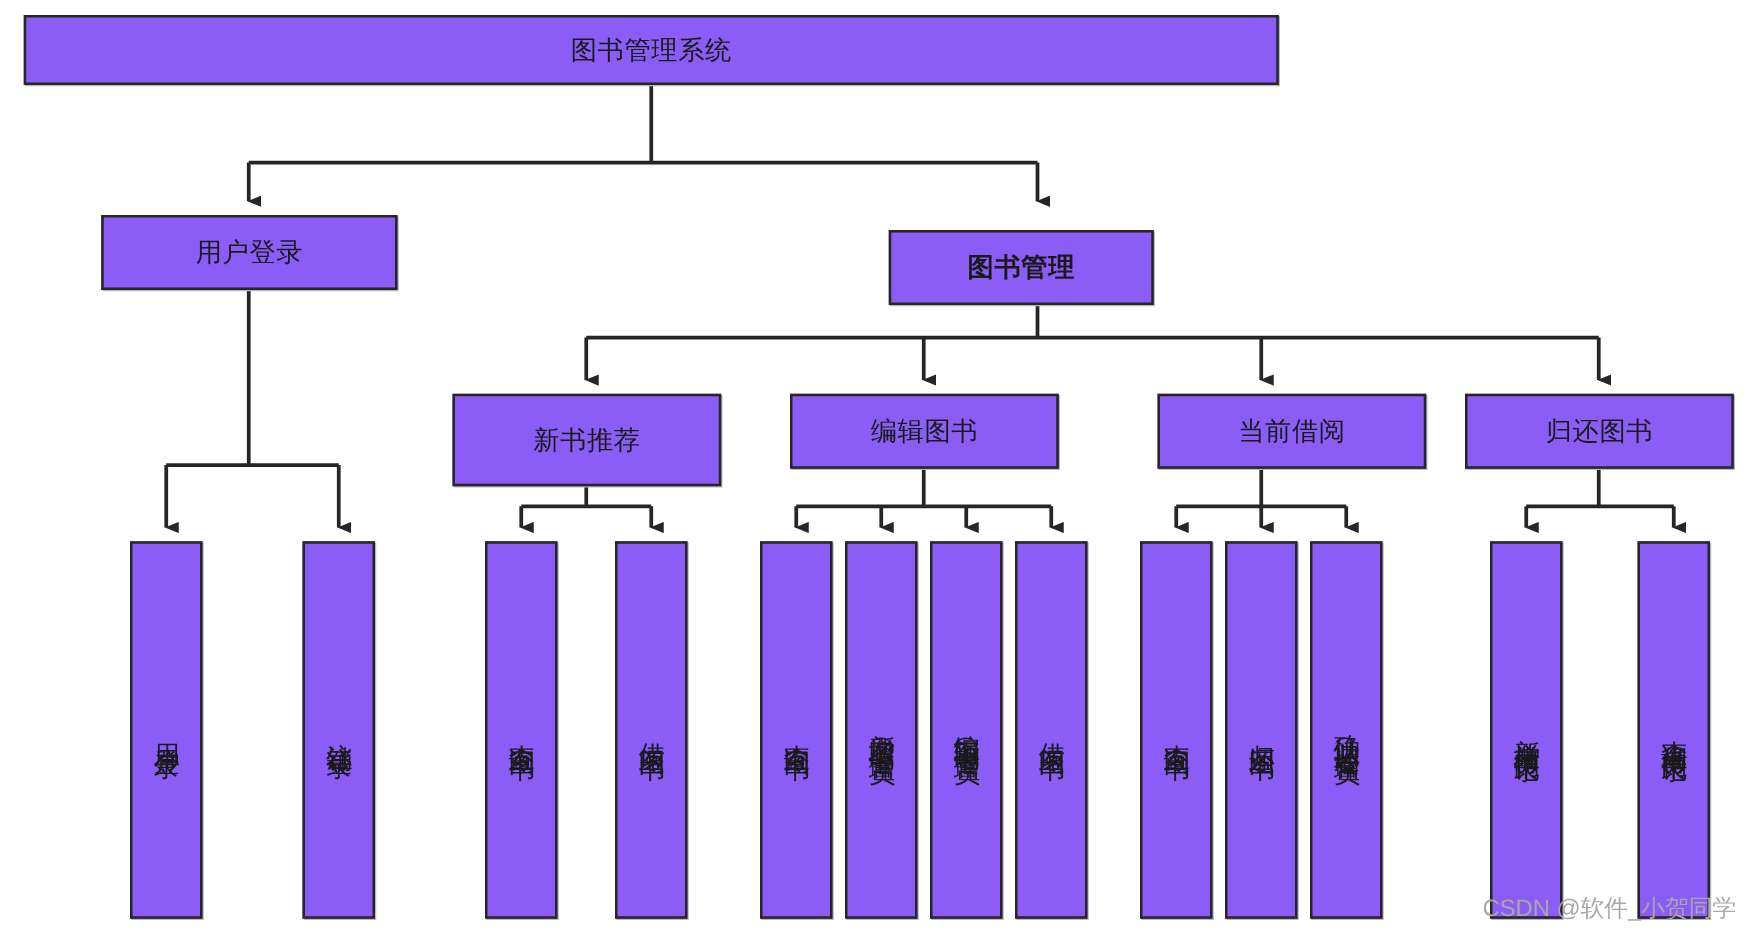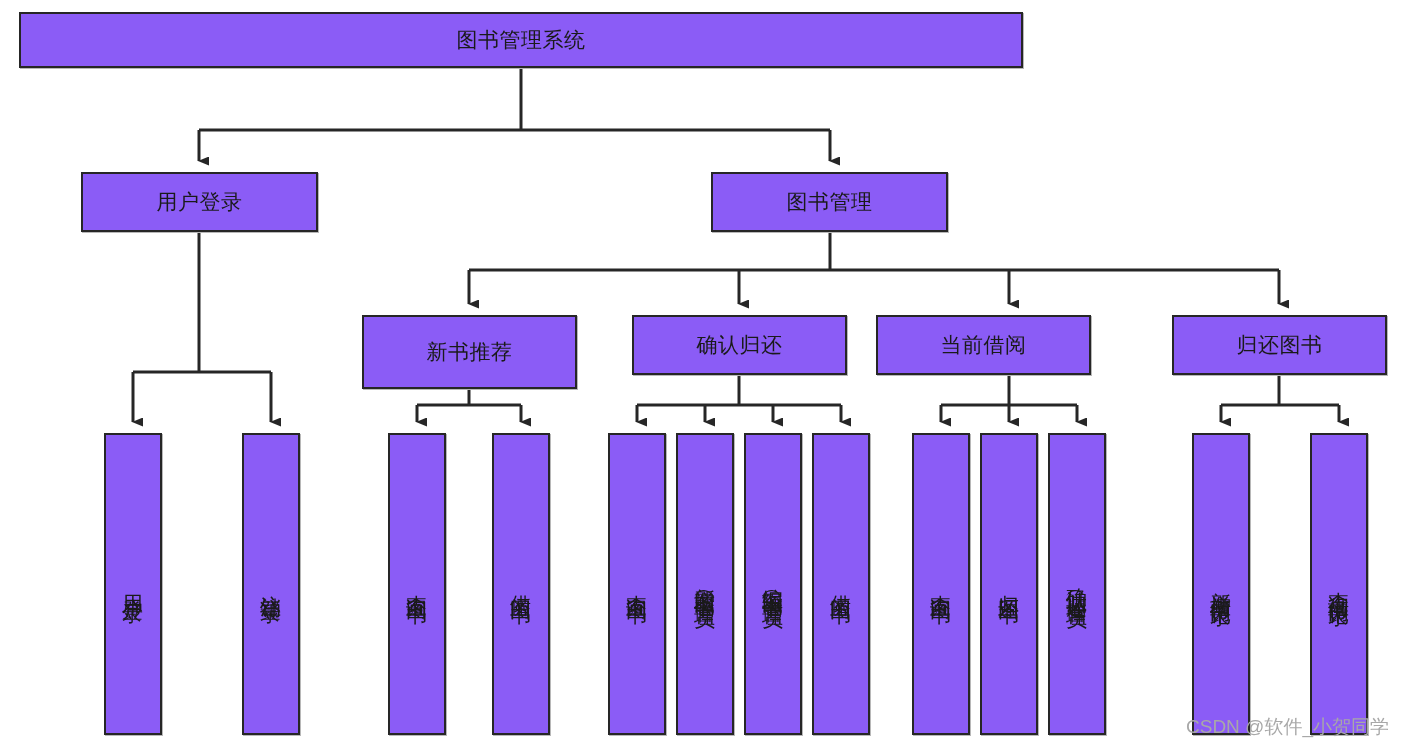--- a/index.html
+++ b/index.html
@@ -125,31 +125,31 @@
     </g>
   </svg>
 
   <div class="node-box node-h" style="left:19px; top:12px; width:1004px; height:56px;">
     <span class="node-label">图书管理系统</span>
   </div>
 
   <div class="node-box node-h" style="left:81px; top:172px; width:237px; height:60px;">
     <span class="node-label">用户登录</span>
   </div>
-  <div class="node-box node-h" style="left:711px; top:172px; width:237px; height:60px;">
+  <div class="node-box node-h" style="left:711px; top:184px; width:212px; height:60px;font-weight:bold;">
     <span class="node-label">图书管理</span>
   </div>
 
   <div class="node-box node-h" style="left:362px; top:315px; width:215px; height:74px;">
     <span class="node-label">新书推荐</span>
   </div>
   <div class="node-box node-h" style="left:632px; top:315px; width:215px; height:60px;">
-    <span class="node-label">确认归还</span>
-  </div>
-  <div class="node-box node-h" style="left:876px; top:315px; width:215px; height:60px;">
+    <span class="node-label">编辑图书</span>
+  </div>
+  <div class="node-box node-h" style="left:926px; top:315px; width:215px; height:60px;">
     <span class="node-label">当前借阅</span>
   </div>
   <div class="node-box node-h" style="left:1172px; top:315px; width:215px; height:60px;">
     <span class="node-label">归还图书</span>
   </div>
 
   <div class="node-box node-v" style="left:104px; top:433px; width:58px; height:302px;">
     <span class="node-label">用户登录</span>
   </div>
   <div class="node-box node-v" style="left:242px; top:433px; width:58px; height:302px;">

